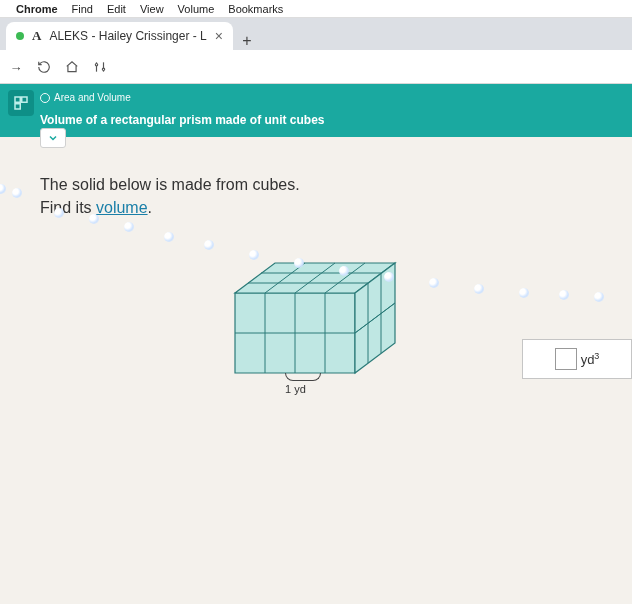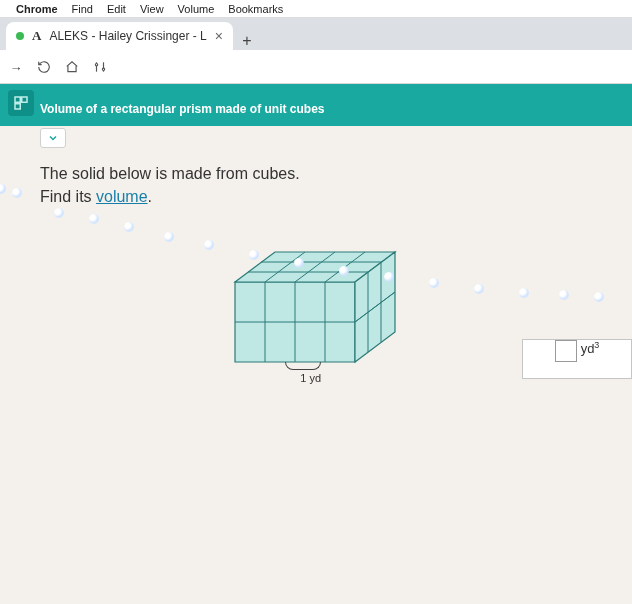--- a/index.html
+++ b/index.html
@@ -104,42 +104,42 @@
     margin: 24px auto 0;
     width: 380px;
     height: 170px;
   }
   .figure-svg { display: block; margin: 0 auto; }
   .unit-brace {
     position: absolute;
     left: 150px;
     top: 130px;
     width: 36px;
-    text-align: right;
+    text-align: left;
     font-size: 11px;
     color: #333;
   }
   .unit-brace .brace-arc {
     width: 36px; height: 8px;
     border-bottom: 1px solid #444;
     border-left: 1px solid #444;
     border-right: 1px solid #444;
     border-radius: 0 0 8px 8px;
     margin-bottom: 2px;
   }
   .answer-box {
     position: absolute;
     right: 0px;
     top: 255px;
     width: 110px;
     height: 40px;
     background: #fff;
     border: 1px solid #c5c5c5;
     display: flex;
-    align-items: flex-start;
+    align-items: center;
     justify-content: center;
     gap: 4px;
   }
   .ans-input {
     width: 22px; height: 22px;
     border: 1px solid #999;
     background: #fff;
   }
   .ans-unit { font-size: 13px; color: #333; }
   .ans-unit sup { font-size: 9px; }
@@ -204,20 +204,23 @@
 <div class="content">
 
   <div class="topic-banner">
     <div class="topic-icon">
       <svg width="18" height="18" viewBox="0 0 24 24" fill="none" stroke="#bdeeea" stroke-width="2">
           <rect x="4" y="4" width="7" height="7"></rect>
           <rect x="13" y="4" width="7" height="7"></rect>
           <rect x="4" y="13" width="7" height="7"></rect>
         </svg>
     </div>
+    <div class="topic-cat">
+        <span>Area and Volume</span>
+      </div>
     <div class="topic-title">Volume of a rectangular prism made of unit cubes</div>
   </div>
 
   <div class="chev-toggle">
     <svg width="12" height="12" viewBox="0 0 24 24" fill="none" stroke="#1aa9a0" stroke-width="3">
         <polyline points="6 9 12 15 18 9"></polyline>
       </svg>
   </div>
 
   <div class="question-area">

